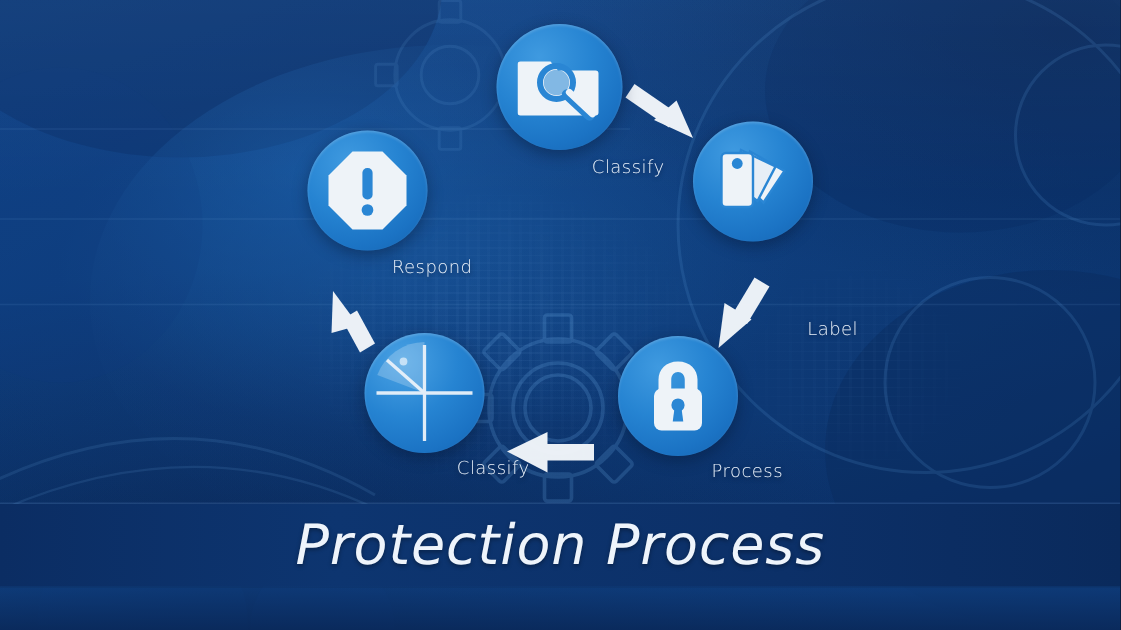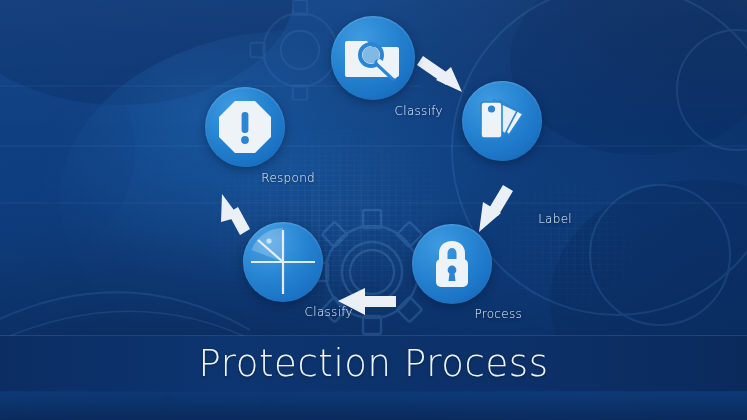--- a/index.html
+++ b/index.html
@@ -46,20 +46,21 @@
   #title-band{
     position:absolute;left:0;top:336px;width:747px;height:55px;
     background:linear-gradient(to right,#0b2d63 0%,#0d3570 30%,#0c3068 70%,#0a2a5c 100%);
     display:flex;align-items:center;justify-content:center;
     box-shadow:0 -1px 0 rgba(120,170,235,.18), 0 1px 0 rgba(0,0,0,.18);
   }
   #title-band .t{
     color:#eef4fb;font-size:37px;font-weight:300;letter-spacing:.6px;
     font-family:"DejaVu Sans","Liberation Sans",sans-serif;
     text-shadow:0 1px 3px rgba(0,0,0,.35);
+    font-style:italic;
   }
   #band-under{
     position:absolute;left:0;top:391px;width:747px;height:29px;
     background:linear-gradient(to bottom, rgba(17,70,140,.55), rgba(10,42,92,.85));
   }
 
   
   .node{position:absolute;}
   .disc{
     position:absolute;border-radius:50%;

